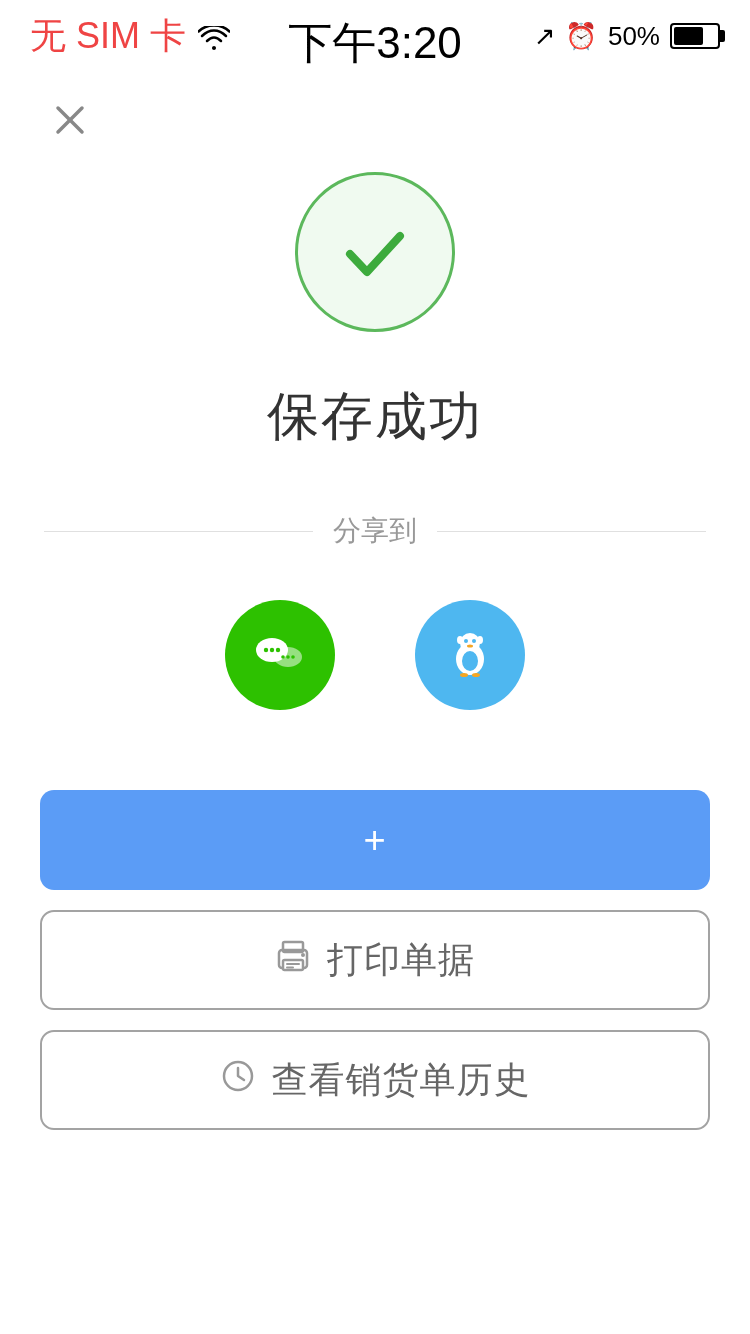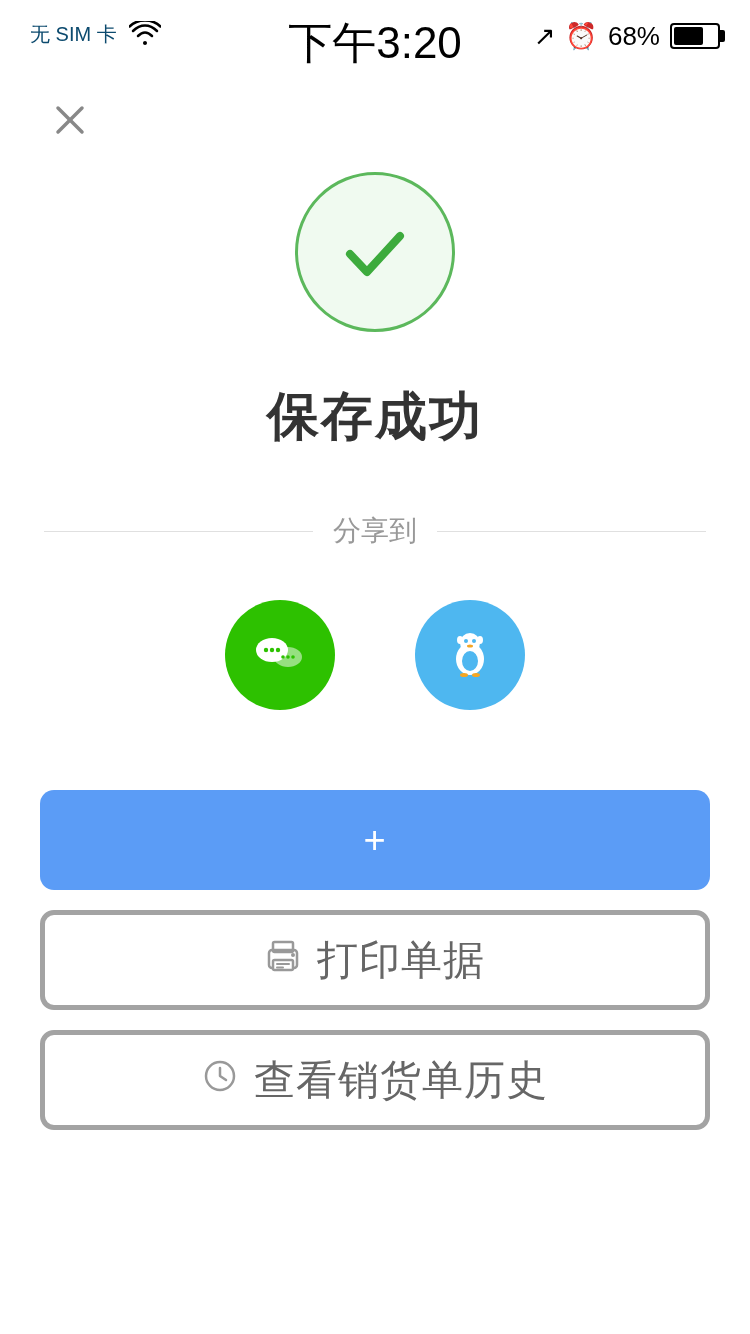--- a/index.html
+++ b/index.html
@@ -23,25 +23,25 @@
       height: 72px;
       display: flex;
       align-items: center;
       justify-content: space-between;
       padding: 0 30px;
       background: #ffffff;
     }
 
     .status-left {
       display: flex;
-      align-items: flex-start;
+      align-items: flex-end;
       gap: 12px;
-      font-size: 20px;
+      font-size: 36px;
       font-weight: 400;
-      color: #0c4a6e;
+      color: #ef4444;
     }
 
     .status-center {
       font-size: 44px;
       font-weight: 500;
       color: #000;
       position: absolute;
       left: 50%;
       transform: translateX(-50%);
       top: 14px;
@@ -126,21 +126,21 @@
       border: 3px solid #5cb85c;
       display: flex;
       align-items: center;
       justify-content: center;
       margin-bottom: 50px;
     }
 
     
     .success-title {
       font-size: 52px;
-      font-weight: 700;
+      font-weight: 400;
       color: #333;
       margin-bottom: 60px;
       letter-spacing: 2px;
     }
 
     
     .share-divider {
       width: 100%;
       display: flex;
       align-items: center;
@@ -209,27 +209,27 @@
       font-size: 36px;
       color: #ffffff;
       cursor: pointer;
       letter-spacing: 1px;
     }
 
     .btn-secondary {
       width: 100%;
       height: 100px;
       background: #ffffff;
-      border: 5px solid #a3a3a3;
+      border: 2px solid #a3a3a3;
       border-radius: 14px;
       display: flex;
       align-items: center;
       justify-content: center;
       gap: 16px;
-      font-size: 41px;
+      font-size: 36px;
       color: #666;
       cursor: pointer;
       letter-spacing: 1px;
     }
 
     
     .wechat-svg {
       width: 60px;
       height: 60px;
     }
@@ -252,21 +252,21 @@
         <path d="M9 15 C11.2 12.8 13.9 11.5 16 11.5 C18.1 11.5 20.8 12.8 23 15" stroke="black" stroke-width="2.5" fill="none" stroke-linecap="round"></path>
         <path d="M4 10 C7.5 6.5 11.5 4.5 16 4.5 C20.5 4.5 24.5 6.5 28 10" stroke="black" stroke-width="2.5" fill="none" stroke-linecap="round"></path>
         <path d="M0.5 5.5 C4.5 1.5 10 -0.5 16 -0.5 C22 -0.5 27.5 1.5 31.5 5.5" stroke="black" stroke-width="2.5" fill="none" stroke-linecap="round"></path>
       </svg>
     </span>
   </div>
   <div class="status-center">下午3:20</div>
   <div class="status-right">
     <span>↗</span>
     <span>⏰</span>
-    <span>68%</span>
+    <span>50%</span>
     <div class="battery-container">
       <div class="battery-bar">
         <div class="battery-fill"></div>
       </div>
     </div>
   </div>
 </div>
 
 <div class="close-btn">
   <svg class="close-icon-svg" viewBox="0 0 36 36" fill="none">

